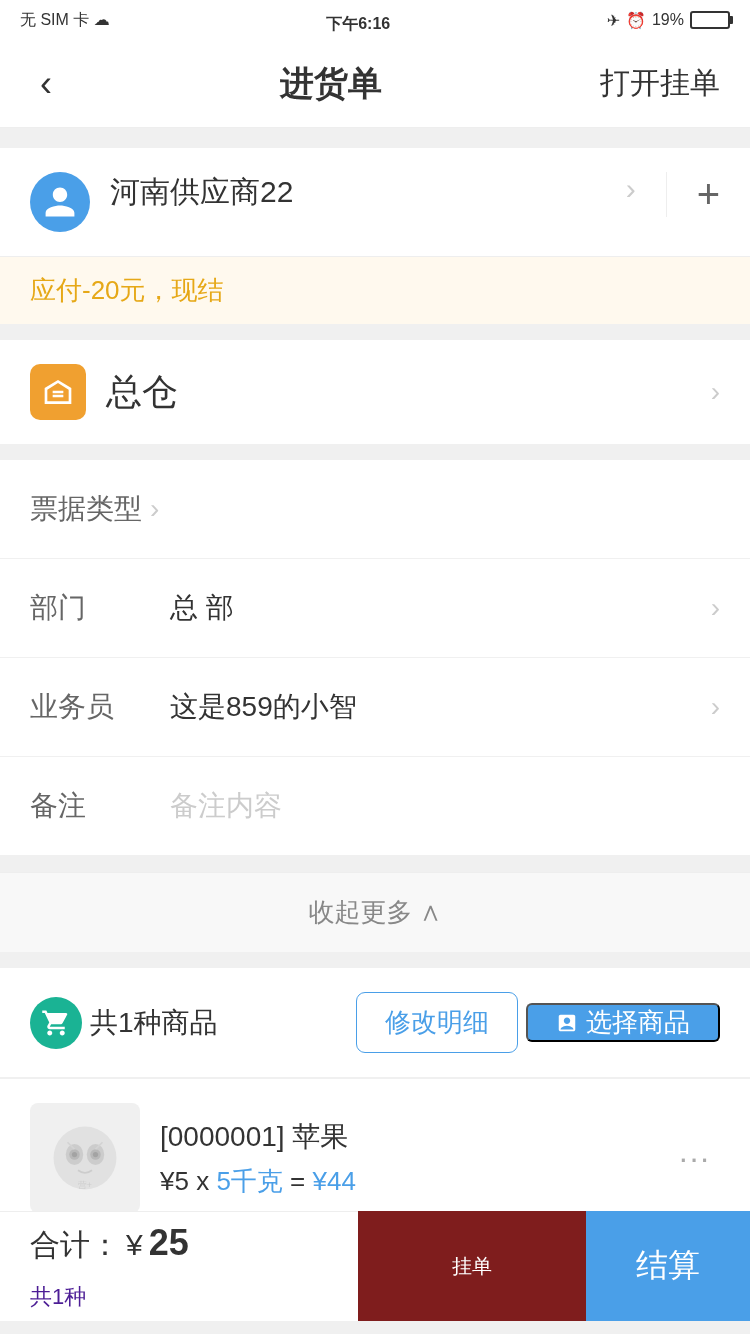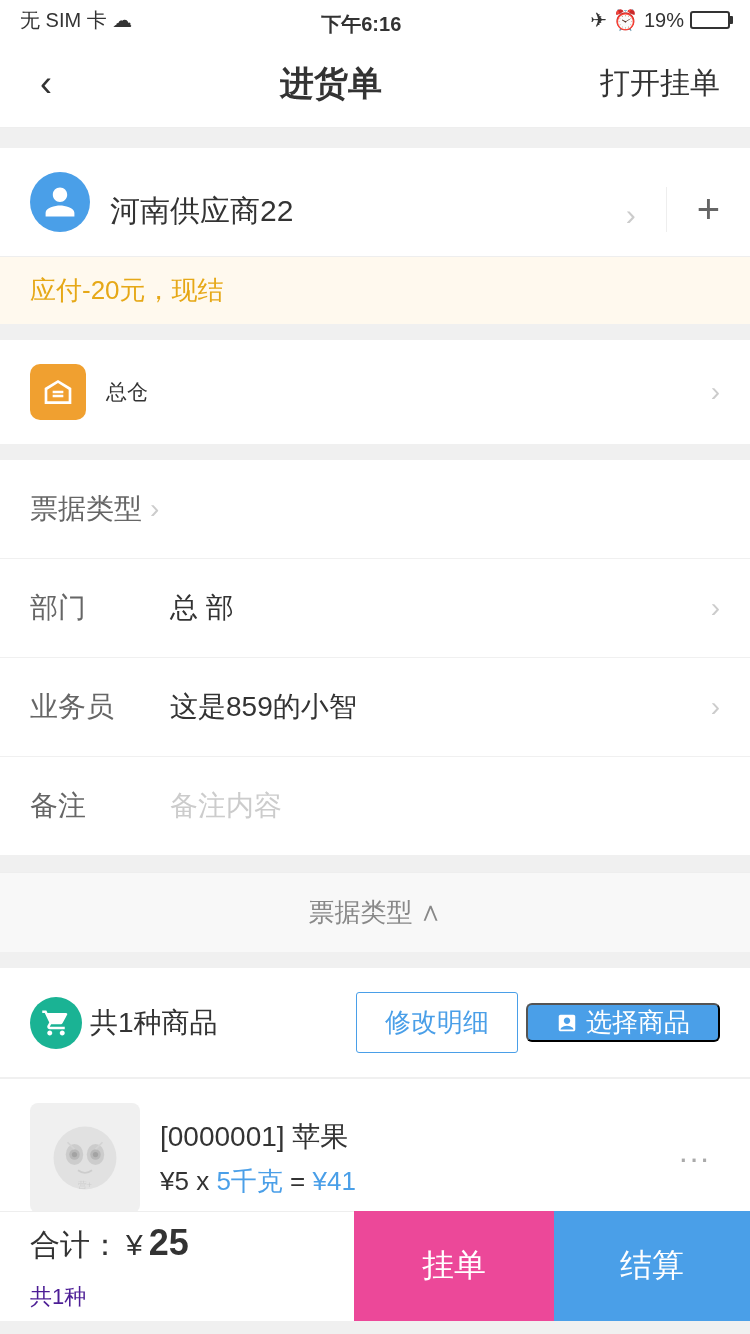--- a/index.html
+++ b/index.html
@@ -15,21 +15,21 @@
 
     
     .status-bar {
       width: 750px;
       height: 40px;
       background: #fff;
       display: flex;
       align-items: center;
       justify-content: space-between;
       padding: 0 20px;
-      font-size: 20px;
+      font-size: 16px;
       color: #333;
     }
     .status-left { display: flex; align-items: center; gap: 8px; }
     .status-center { font-weight: 600; margin-top: 9px; }
     .status-right { display: flex; align-items: center; gap: 6px; }
     .battery-icon {
       width: 40px; height: 18px; border: 2px solid #333; border-radius: 3px; position: relative; display: inline-block;
     }
     .battery-icon::after {
       content: ''; width: 3px; height: 8px; background: #333; position: absolute; right: -5px; top: 3px; border-radius: 0 1px 1px 0;
@@ -72,21 +72,21 @@
       background: #f0f0f0;
     }
 
     
     .supplier-section {
       background: #fff;
       padding: 0;
     }
     .supplier-row {
       display: flex;
-      align-items: flex-end;
+      align-items: flex-start;
       padding: 24px 30px;
       border-bottom: 1px solid #eee;
     }
     .supplier-avatar {
       width: 60px; height: 60px;
       border-radius: 50%;
       background: #4a9fe8;
       display: flex; align-items: center; justify-content: center;
       margin-right: 20px;
       flex-shrink: 0;
@@ -129,21 +129,21 @@
       width: 56px; height: 56px;
       background: #f0a030;
       border-radius: 10px;
       display: flex; align-items: center; justify-content: center;
       margin-right: 20px;
       flex-shrink: 0;
     }
     .warehouse-icon svg { width: 32px; height: 32px; fill: #fff; }
     .warehouse-name {
       flex: 1;
-      font-size: 21px;
+      font-size: 36px;
       color: #333;
     }
     .row-chevron {
       font-size: 28px;
       color: #ccc;
     }
 
     
     .form-section {
       background: #fff;
@@ -206,21 +206,21 @@
     .product-count-text {
       flex: 1;
       font-size: 28px;
       color: #333;
     }
     .btn-outline {
       border: 1px solid #4a9fe8;
       color: #4a9fe8;
       background: #fff;
       padding: 12px 28px;
-      border-radius: 3px;
+      border-radius: 9px;
       font-size: 26px;
       cursor: pointer;
     }
     .btn-filled {
       background: #4a9fe8;
       color: #fff;
       padding: 0 28px;
       border-radius: 6px;
       font-size: 26px;
       cursor: pointer;
@@ -301,31 +301,31 @@
     .total-amount {
       font-size: 36px;
       font-weight: 600;
     }
     .total-sub {
       font-size: 22px;
       color: #4c1d95;
       margin-top: 16px;
     }
     .btn-hang {
-      width: 200px;
-      background: #ec4899;
+      width: 228px;
+      background: #7f1d1d;
       color: #fff;
-      font-size: 32px;
+      font-size: 20px;
       display: flex;
       align-items: center;
       justify-content: center;
       cursor: pointer;
     }
     .btn-checkout {
-      width: 196px;
+      width: 164px;
       background: #4a9fe8;
       color: #fff;
       font-size: 32px;
       display: flex;
       align-items: center;
       justify-content: center;
       cursor: pointer;
     }
   </style>
 </head>
@@ -396,21 +396,21 @@
     <div class="form-value">这是859的小智</div>
     <div class="row-chevron">›</div>
   </div>
 
   <div class="form-row">
     <div class="form-label">备注</div>
     <div class="form-placeholder">备注内容</div>
   </div>
 </div>
 
-<div class="collapse-bar">票据类型 ∧</div>
+<div class="collapse-bar">收起更多 ∧</div>
 
 <div class="product-header">
   <div class="product-count-icon">
     <svg viewBox="0 0 24 24">
       <path d="M7 18c-1.1 0-1.99.9-1.99 2S5.9 22 7 22s2-.9 2-2-.9-2-2-2zm10 0c-1.1 0-1.99.9-1.99 2s.89 2 1.99 2 2-.9 2-2-.9-2-2-2zm-1.45-5c.75 0 1.41-.41 1.75-1.03l3.58-6.49A1 1 0 0020 4H5.21L4.27 2H1v2h2l3.6 7.59-1.35 2.44C4.52 15.37 5.48 17 7 17h12v-2H7l1.1-2h7.45z"></path>
     </svg>
   </div>
   <div class="product-count-text">共1种商品</div>
   <button class="btn-outline">修改明细</button>
   <button class="btn-filled">
@@ -441,21 +441,21 @@
   <div class="product-info">
     <div class="product-name">
       <span>[0000001]</span>
       <span>苹果</span>
     </div>
     <div class="product-price">
       <span>¥5</span>
       <span> x </span>
       <span class="price-blue">5千克</span>
       <span> = </span>
-      <span class="price-blue">¥41</span>
+      <span class="price-blue">¥44</span>
     </div>
   </div>
   <div class="product-more">···</div>
 </div>
 
 <div class="bottom-spacer"></div>
 
 <div class="bottom-bar">
   <div class="bottom-total">
     <div class="total-main">

